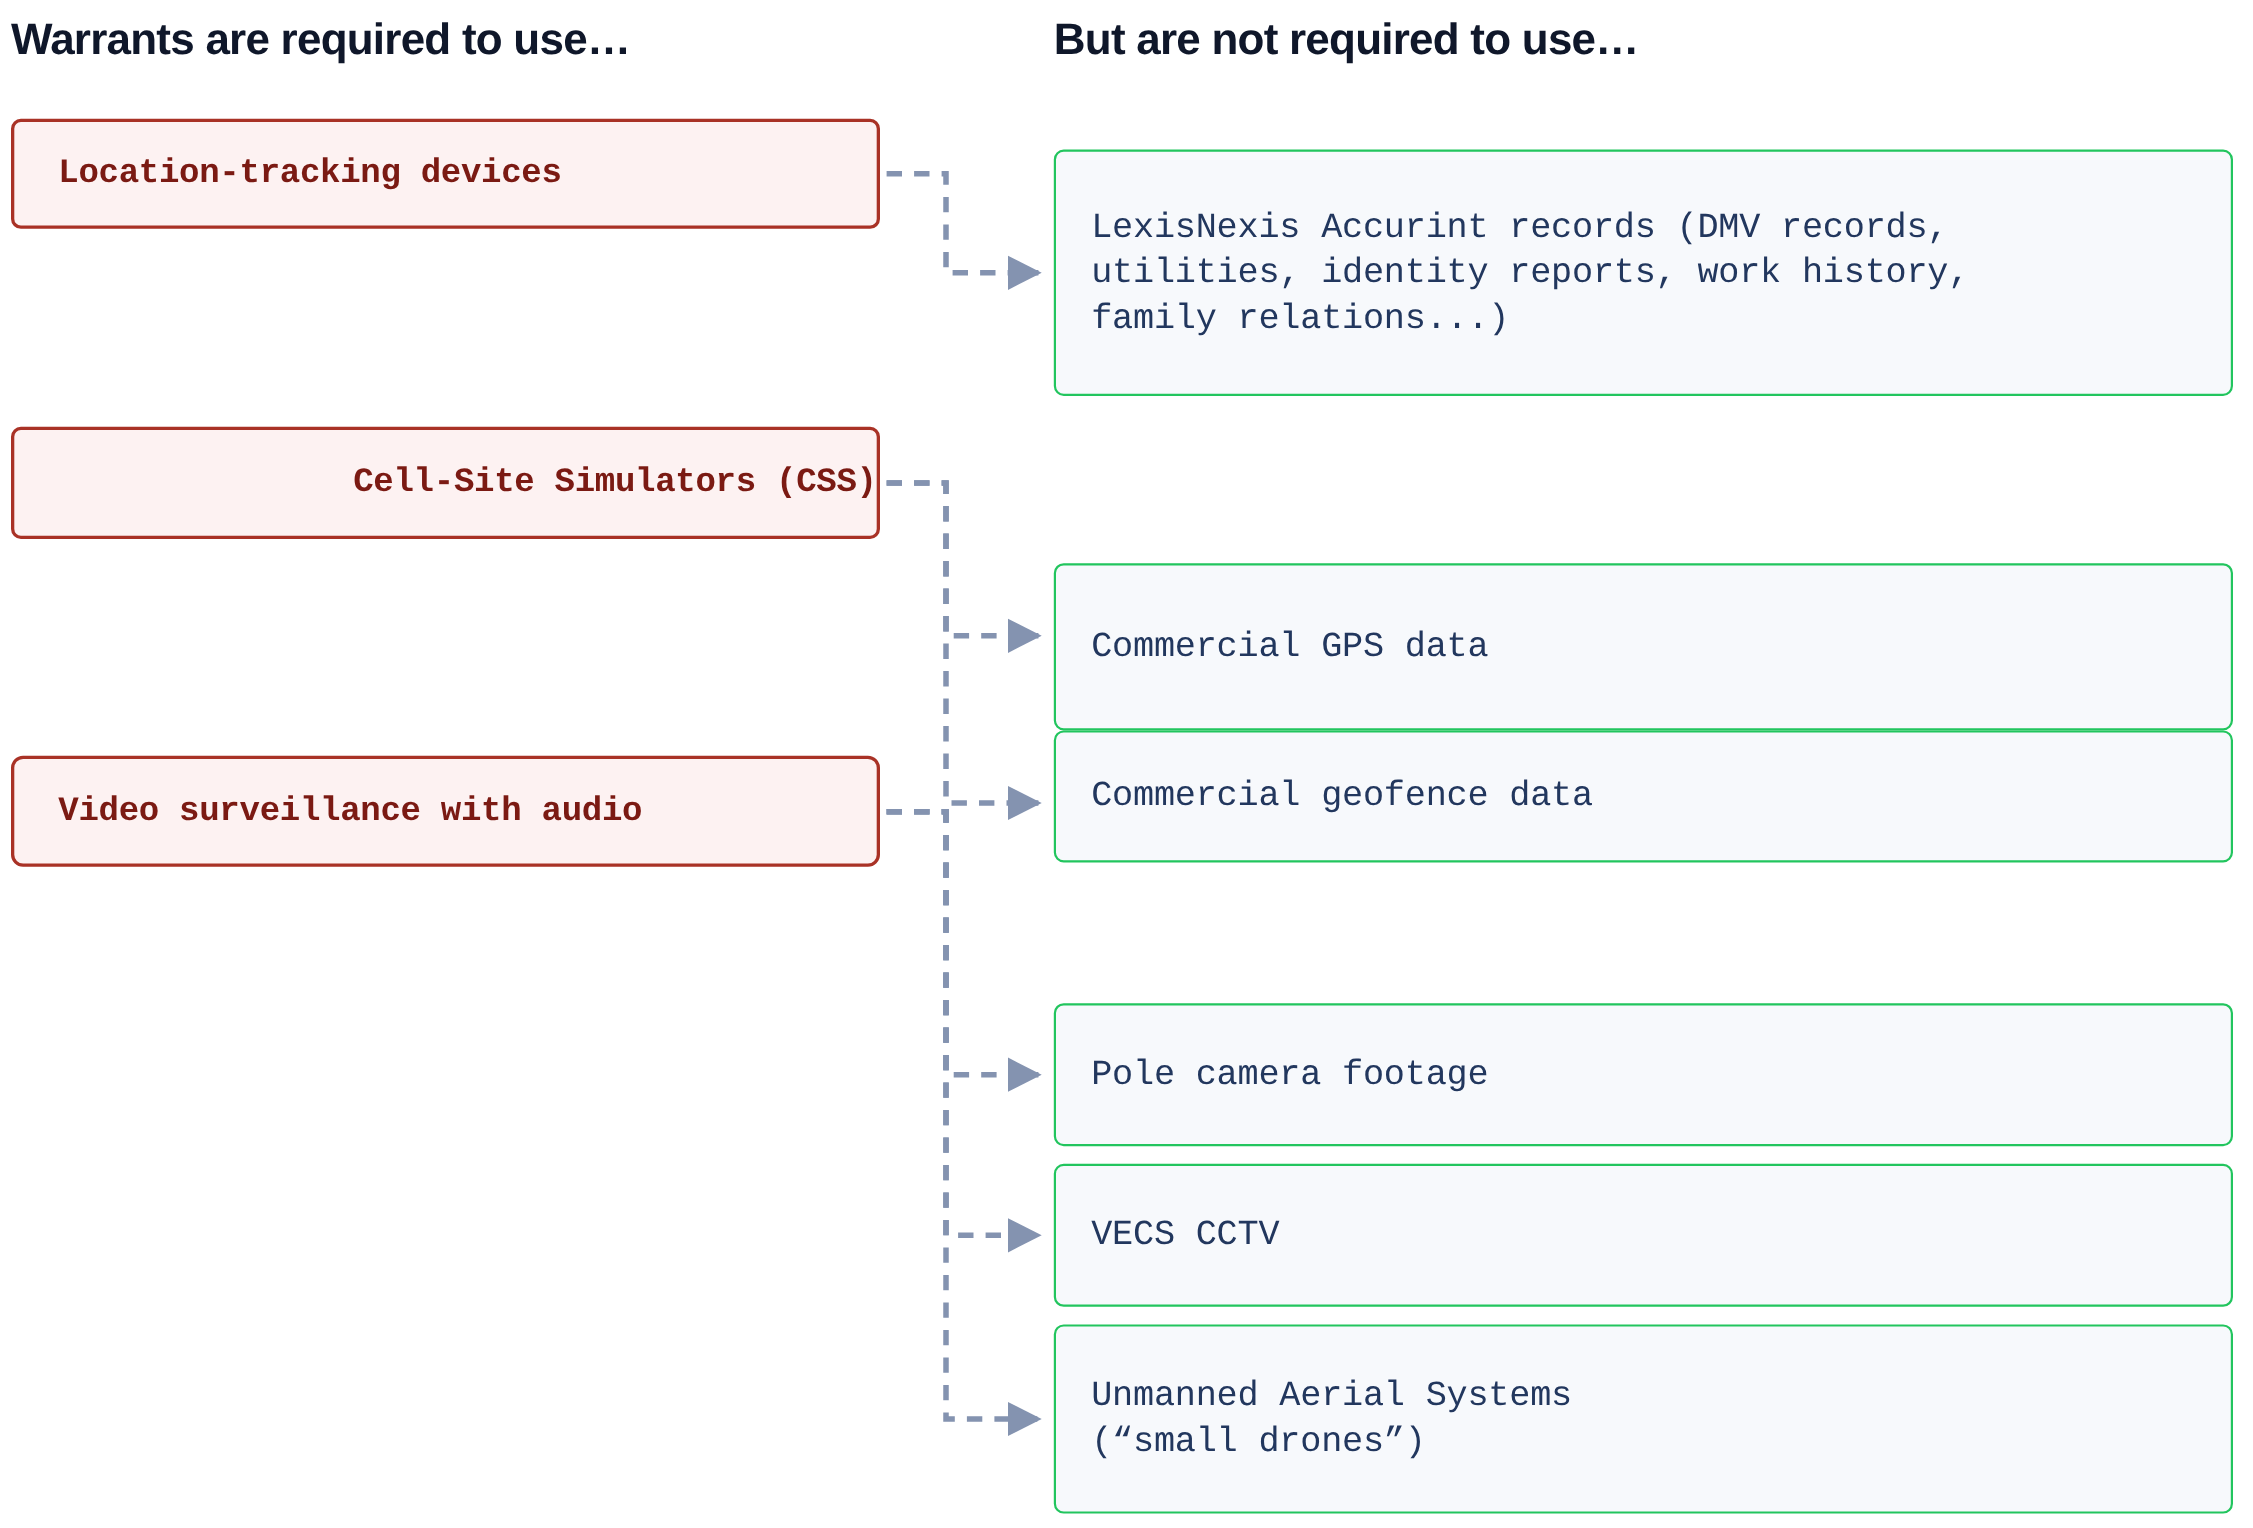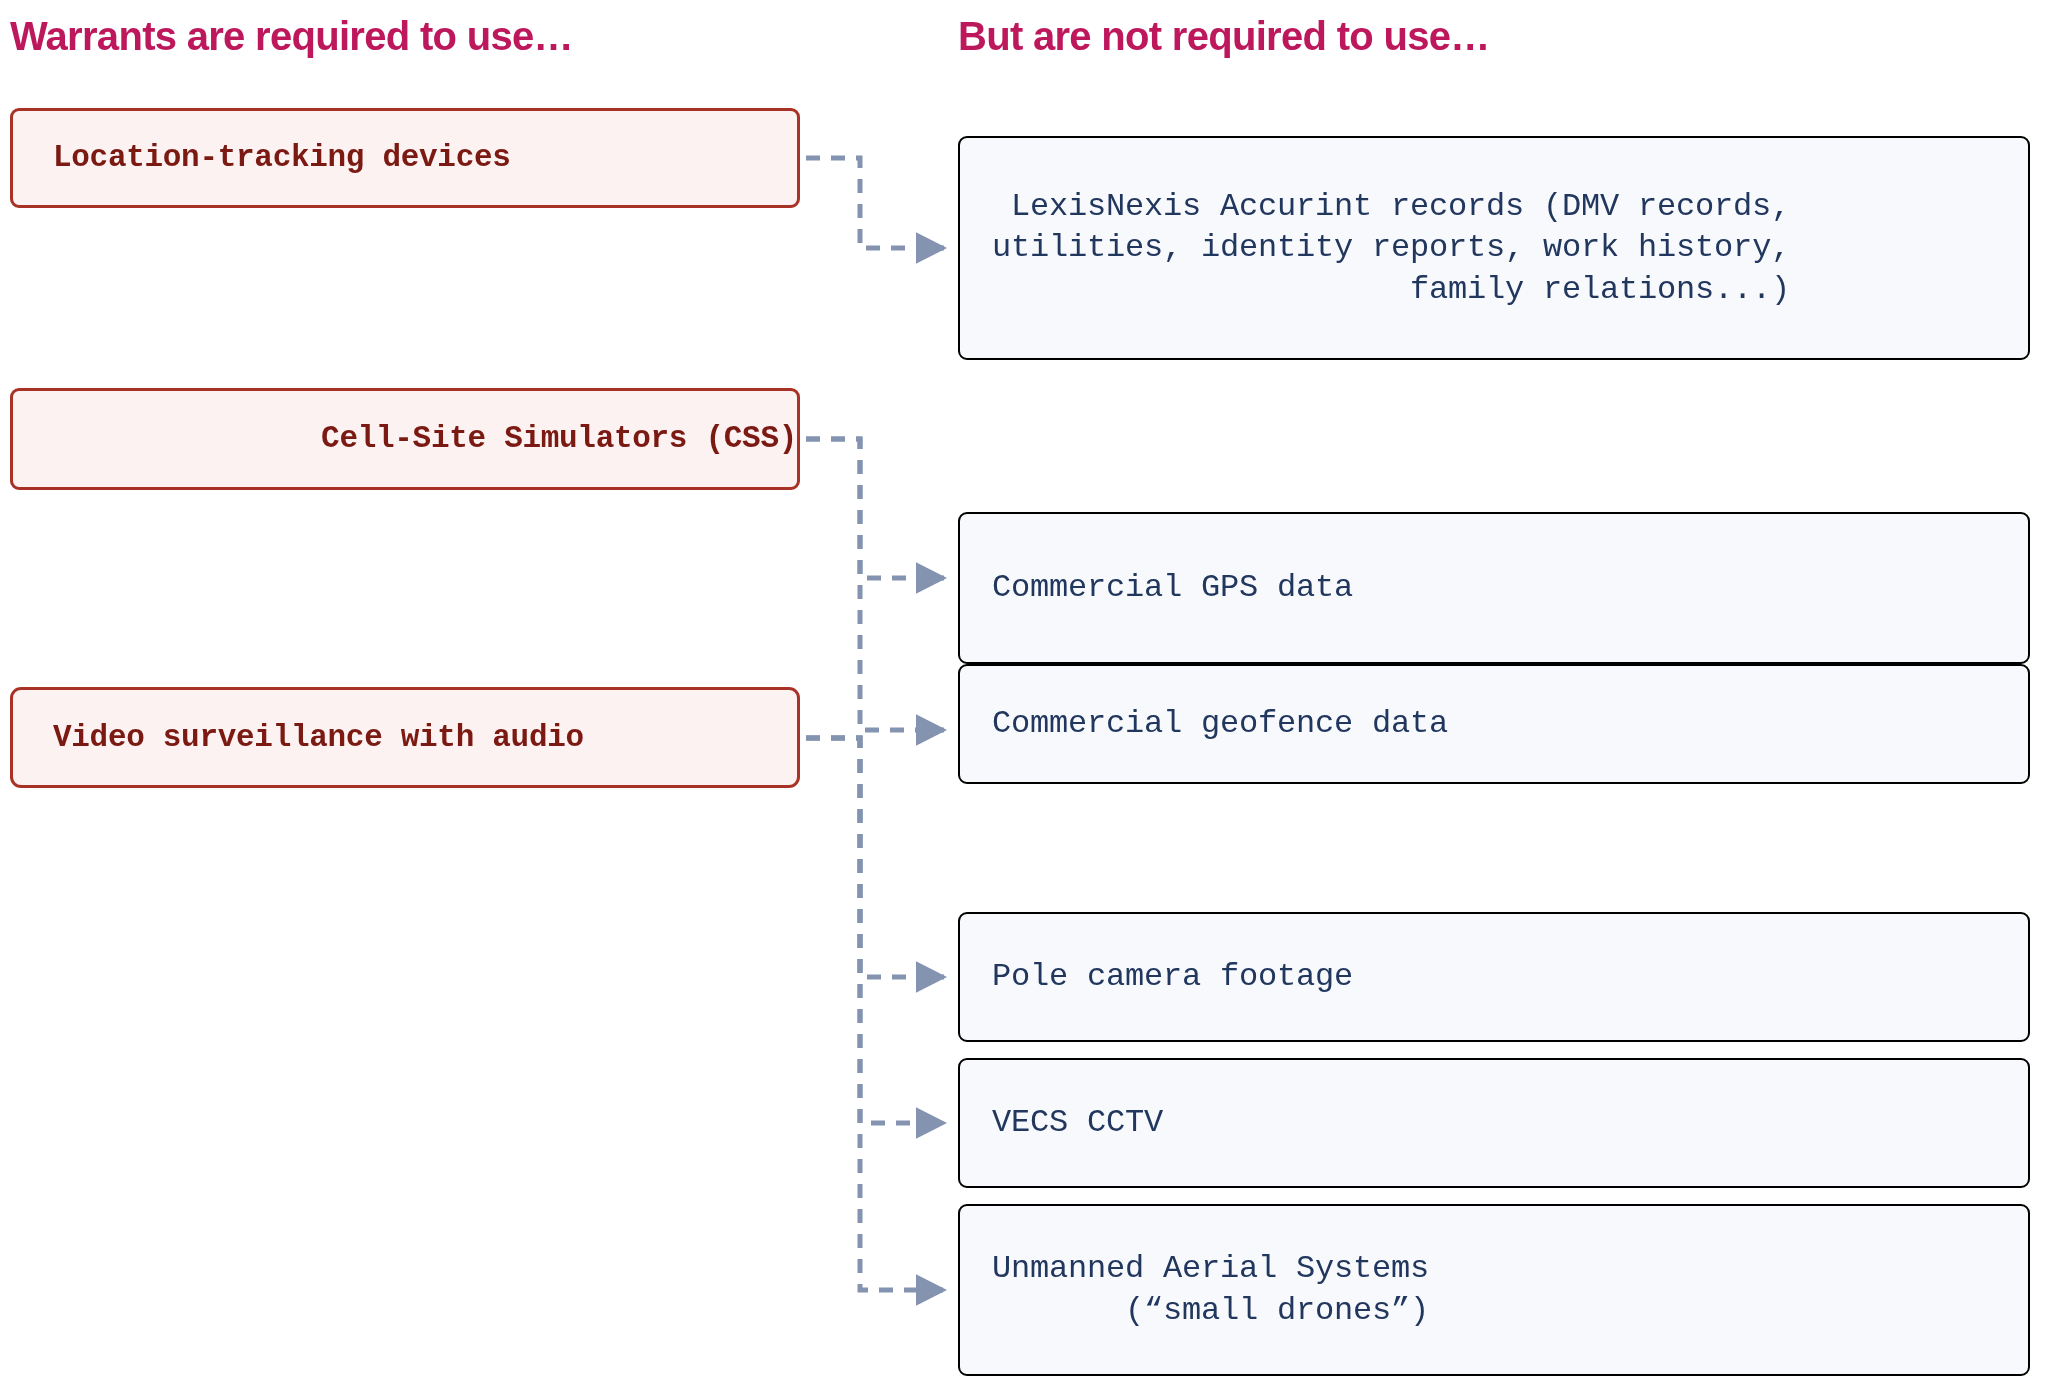--- a/index.html
+++ b/index.html
@@ -20,21 +20,21 @@
     overflow: hidden;
   }
 
   
   .col-heading {
     position: absolute;
     font-family: "Liberation Sans", sans-serif;
     font-weight: bold;
     font-size: 40px;
     letter-spacing: -0.7px;
-    color: #be185d;
+    color: #0f172a;
     white-space: nowrap;
     line-height: 1;
   }
   #heading-left  { left: 10px;  top: 16px; }
   #heading-right { left: 958px; top: 16px; }
 
   
   #connector-layer {
     position: absolute;
     left: 0; top: 0;
@@ -64,22 +64,21 @@
     color: #7b1a13;
     font-weight: bold;
     font-size: 31px;
     line-height: 1.28;
     padding-left: 40px;
     letter-spacing: -0.3px;
   }
 
   .node.notrequired {
     background: #f7f9fc;
-    border: 2px solid #000000;
-    text-align: right;
+    border: 2px solid #22c55e;
   }
   .node.notrequired .node-text {
     color: #22375e;
     font-weight: normal;
     font-size: 32px;
     line-height: 1.30;
     padding-left: 32px;
     letter-spacing: -0.2px;
   }
 </style>

